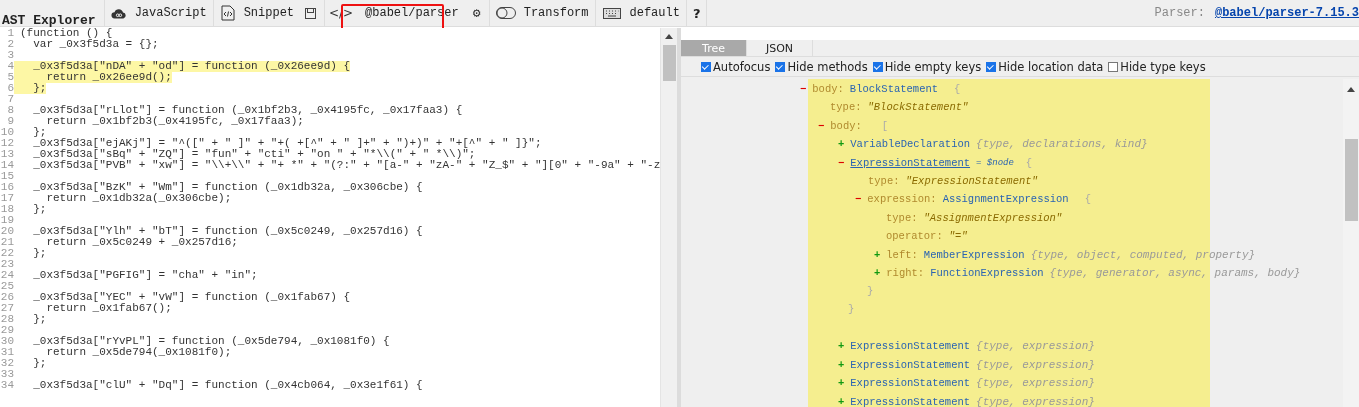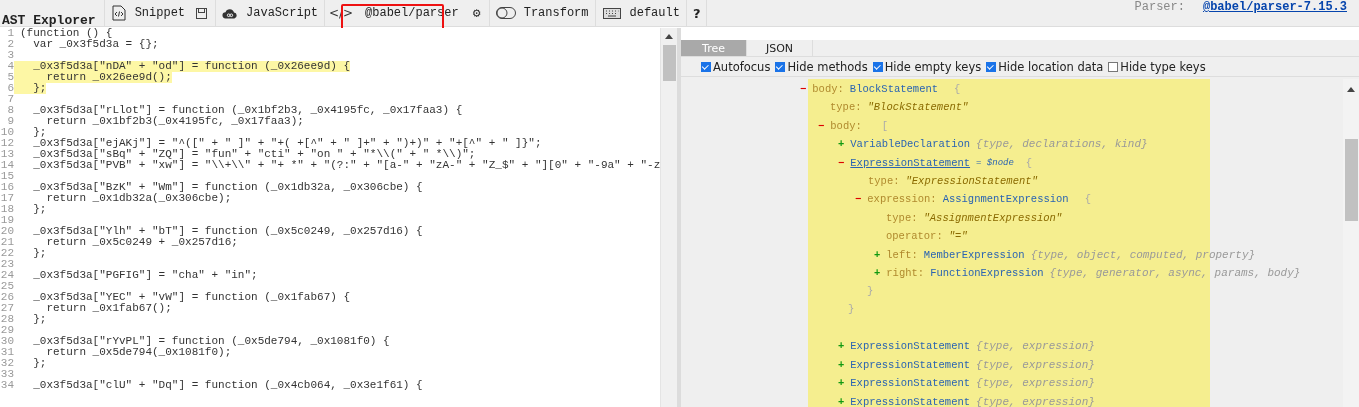--- a/index.html
+++ b/index.html
@@ -10,21 +10,21 @@
   .toolbar {
     position: absolute; left: 0; top: 0; width: 1359px; height: 27px;
     background: #efefef; border-bottom: 1px solid #ddd;
     display: flex; align-items: stretch;
     font-family: "Liberation Mono", monospace; font-size: 12px; color: #222;
   }
   .tb-title { font-weight: bold; font-size: 13px; padding: 15px 8px 0 2px; display: flex; align-items: center; border-right: 1px solid #ddd; }
   .tb-item { display: flex; align-items: center; padding: 0 6px; border-right: 1px solid #ddd; gap: 8px; white-space: nowrap; cursor: pointer; }
   .tb-item.noborder { border-right: none; padding-right: 2px; }
   .tb-icon { display: inline-flex; align-items: center; justify-content: center; width: 16px; height: 16px; font-size: 12px; color: #333; }
-  .tb-right { margin-left: auto; display: flex; align-items: flex-start; padding-right: 12px; color: #888; gap: 18px; }
+  .tb-right { margin-left: auto; display: flex; align-items: center; color: #888; gap: 10px; }
   .tb-right a { color: #0645ad; text-decoration: underline; font-weight: bold; }
   .parser-box {
     position: absolute; left: 341px; top: 4px; width: 103px; height: 28px;
     border: 2px solid #ee1111; border-radius: 2px; pointer-events: none;
   }
   .annotation {
     position: absolute; left: 349px; top: 40px; color: #ee1111;
     font-family: "DejaVu Sans", sans-serif; font-size: 14px; white-space: nowrap;
   }
 
@@ -82,42 +82,42 @@
   .tree-scroll .arrow { position: absolute; left: 4px; top: 8px; width: 0; height: 0; border-left: 4px solid transparent; border-right: 4px solid transparent; border-bottom: 5px solid #444; }
   .tree-scroll .thumb { position: absolute; left: 2px; top: 60px; width: 13px; height: 82px; background: #c1c1c1; }
 </style>
 </head>
 <body>
 
 <div class="toolbar">
   <div class="tb-title">AST Explorer</div>
   <div class="tb-item">
     <span class="tb-icon">
+      <svg width="18" height="13" viewBox="0 0 18 13">
+          <path d="M4 12a3.5 3.5 0 0 1 0-7 5 5 0 0 1 9.5 0.5A3.3 3.3 0 0 1 14 12z" fill="#333"></path>
+          <circle cx="7.5" cy="8.5" r="1.5" fill="none" stroke="#fff"></circle>
+          <circle cx="10.5" cy="8.5" r="1.5" fill="none" stroke="#fff"></circle>
+        </svg>
+    </span>
+    <span>JavaScript</span>
+  </div>
+  <div class="tb-item">
+    <span class="tb-icon">
       <svg width="14" height="16" viewBox="0 0 14 16">
           <path d="M1 1h8l4 4v10H1z" fill="none" stroke="#333" stroke-width="1"></path>
           <path d="M5 7l-2 2 2 2M9 7l2 2-2 2M7.5 6.5l-1 5" fill="none" stroke="#333" stroke-width="1"></path>
         </svg>
     </span>
     <span>Snippet</span>
     <span class="tb-icon">
       <svg width="11" height="11" viewBox="0 0 11 11">
           <rect x="0.5" y="0.5" width="10" height="10" fill="none" stroke="#444"></rect>
           <rect x="2.5" y="0.5" width="6" height="4" fill="none" stroke="#444"></rect>
         </svg>
     </span>
-  </div>
-  <div class="tb-item">
-    <span class="tb-icon">
-      <svg width="18" height="13" viewBox="0 0 18 13">
-          <path d="M4 12a3.5 3.5 0 0 1 0-7 5 5 0 0 1 9.5 0.5A3.3 3.3 0 0 1 14 12z" fill="#333"></path>
-          <circle cx="7.5" cy="8.5" r="1.5" fill="none" stroke="#fff"></circle>
-          <circle cx="10.5" cy="8.5" r="1.5" fill="none" stroke="#fff"></circle>
-        </svg>
-    </span>
-    <span>JavaScript</span>
   </div>
   <div class="tb-item noborder">
     <span class="tb-icon" style="width:20px;font-family:'DejaVu Sans',sans-serif;font-size:12px;">&lt;/&gt;</span>
     <span style="padding:0 8px 0 6px;">@babel/parser</span>
   </div>
   <div class="tb-item" style="padding:0 4px 0 0;">
     <span class="tb-icon" style="font-size:13px;">⚙</span>
   </div>
   <div class="tb-item">
     <span class="tb-icon" style="width:20px;">

